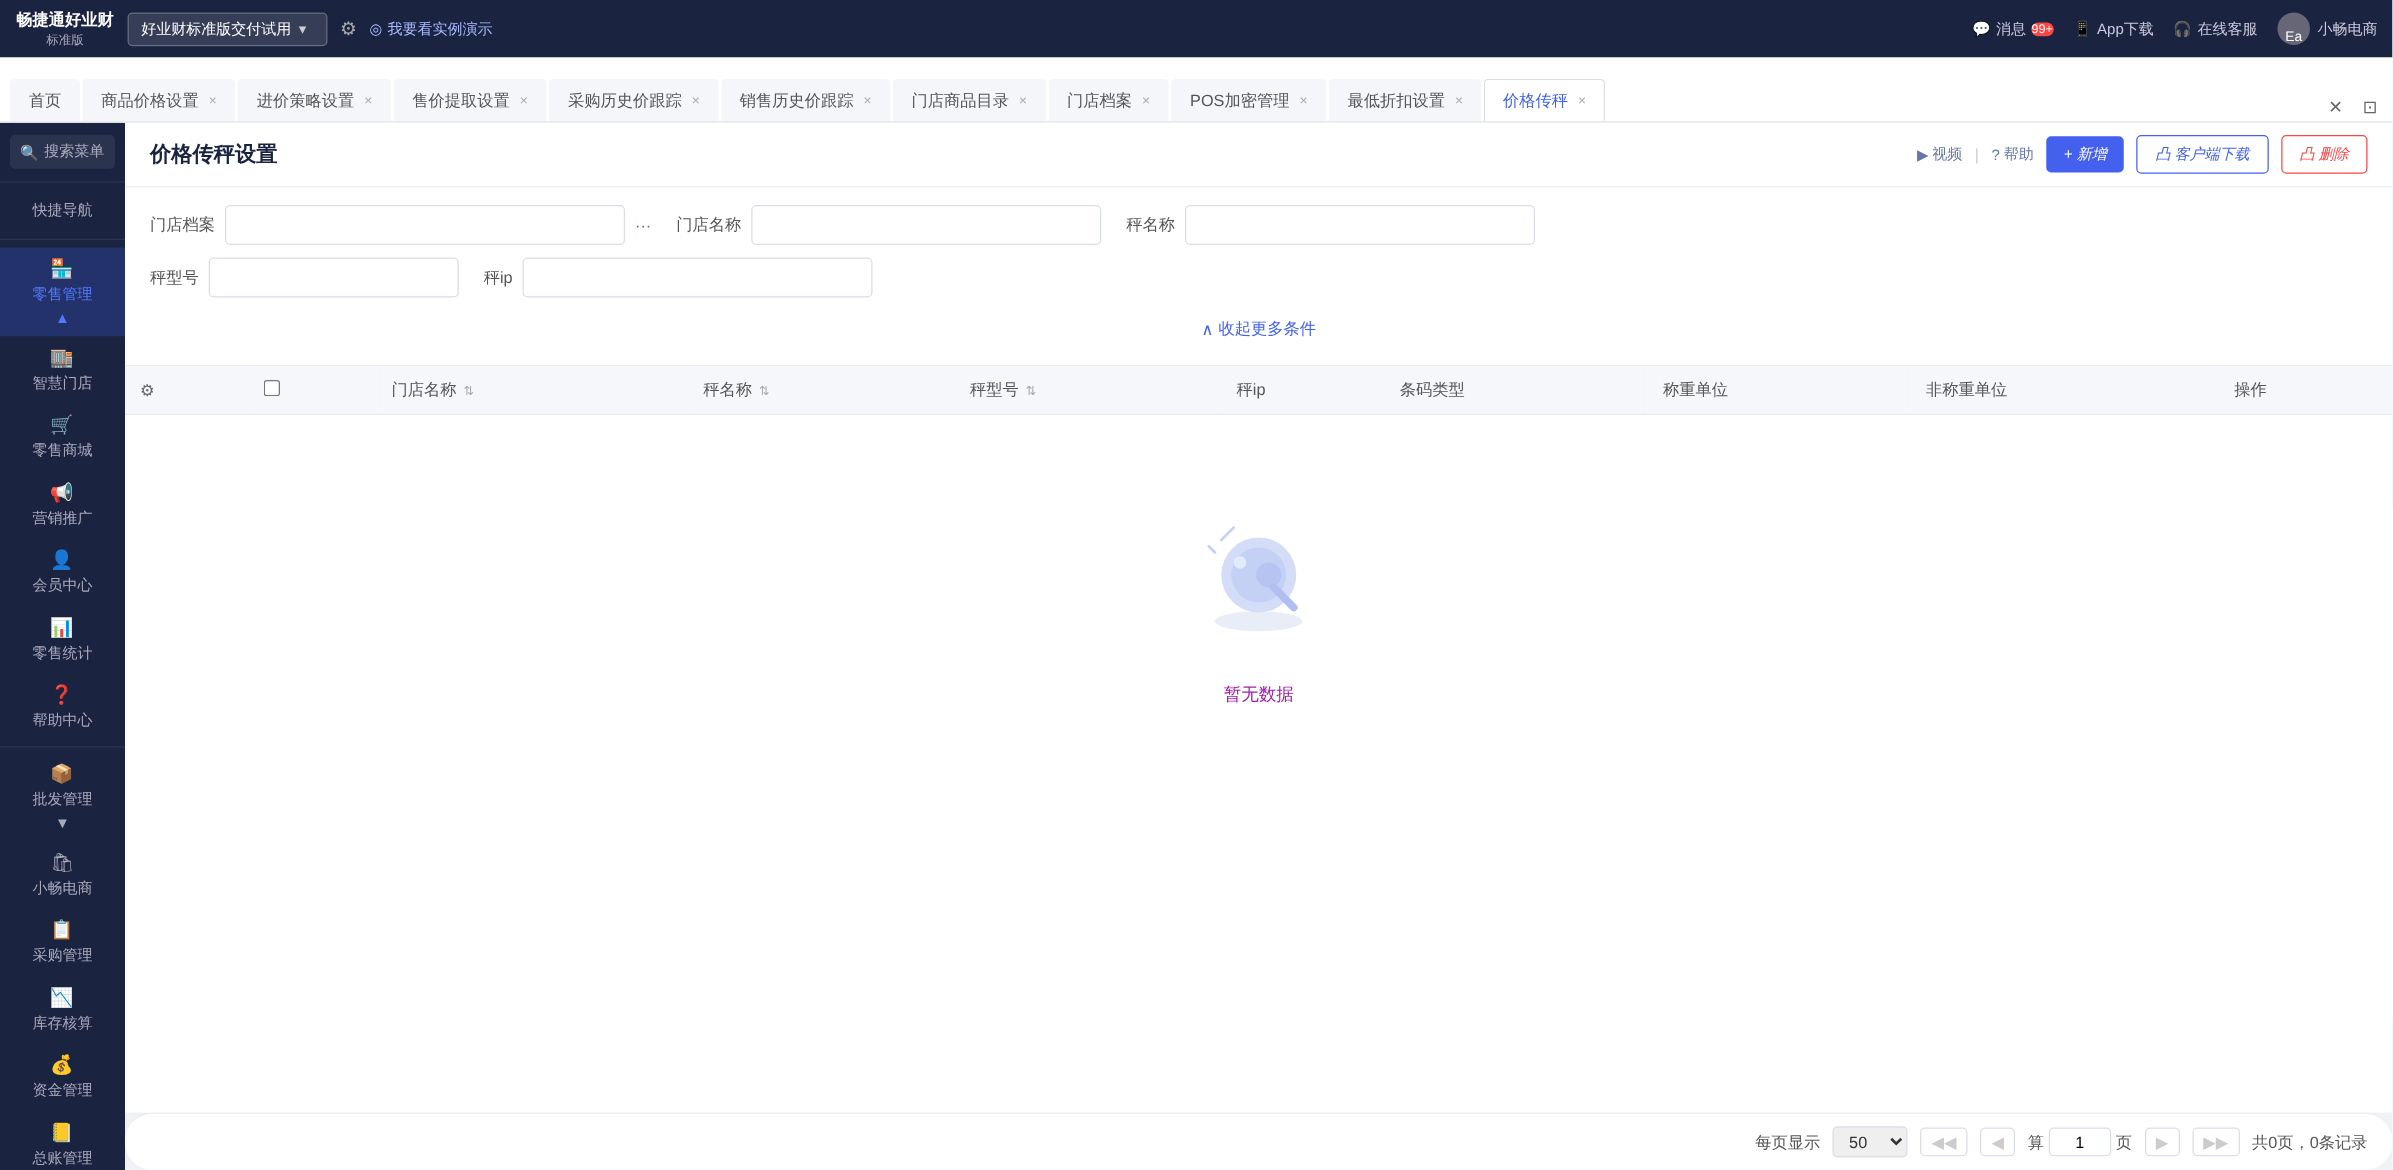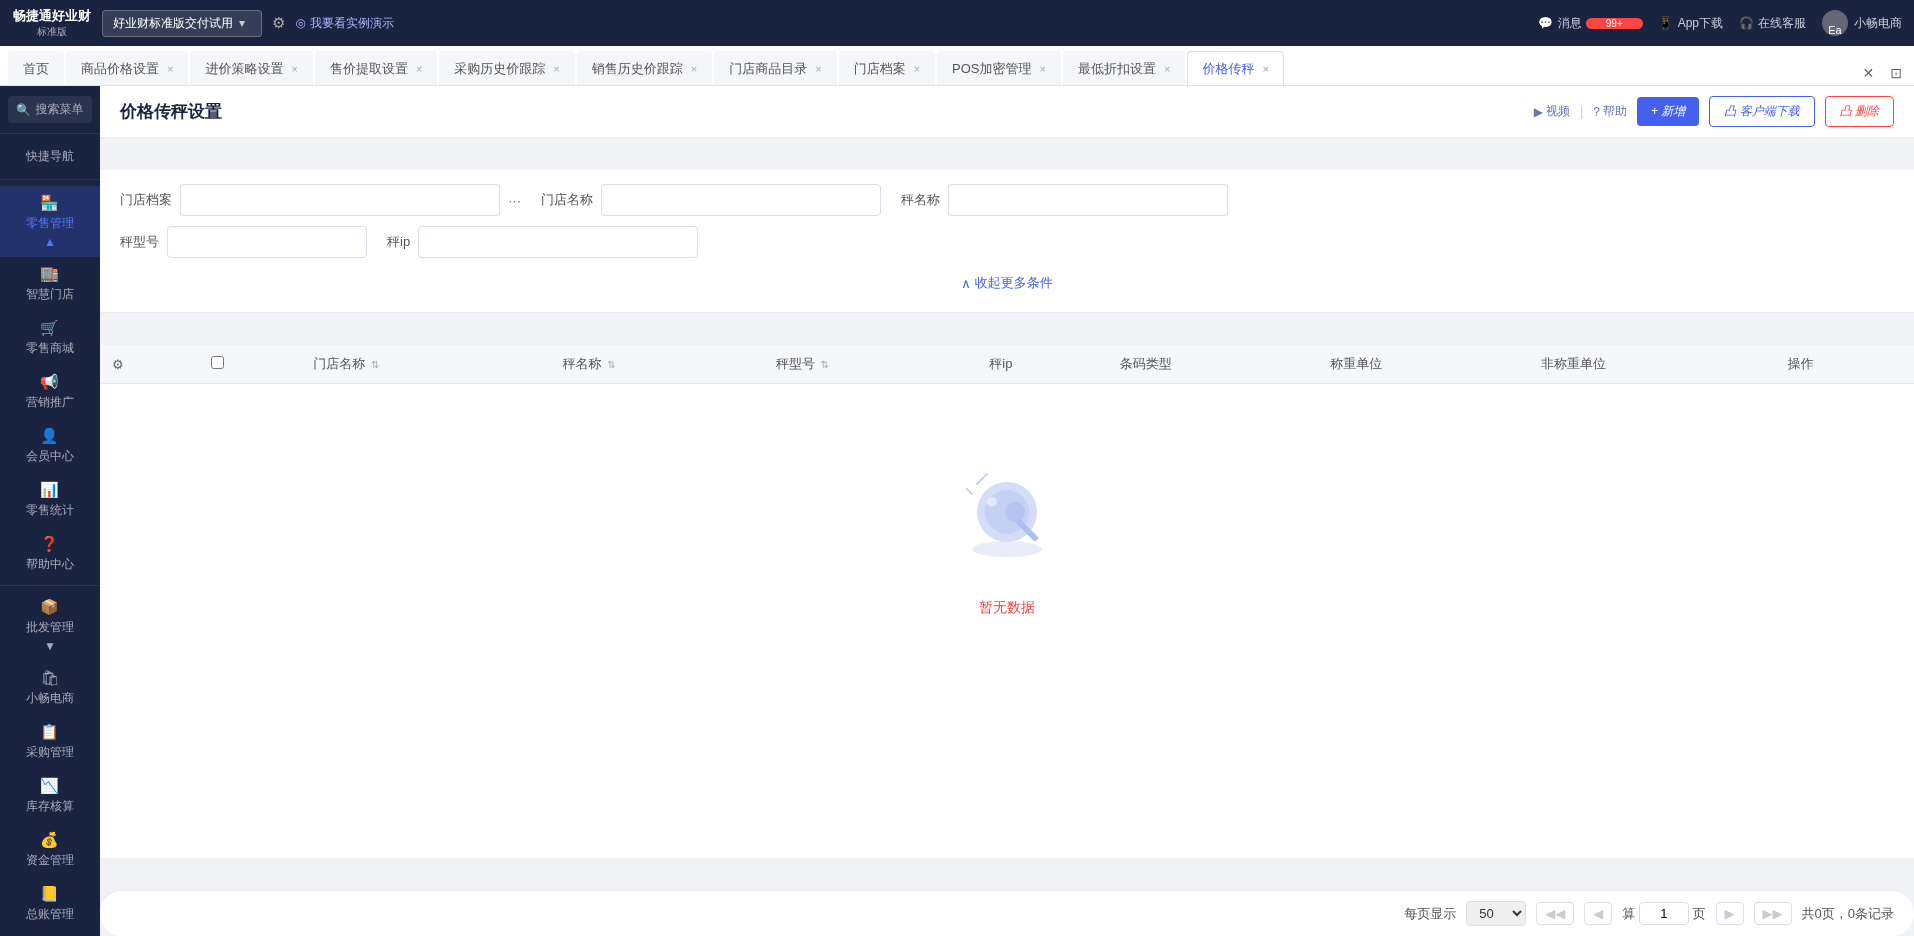--- a/index.html
+++ b/index.html
@@ -9,26 +9,26 @@
     .top-header { height: 46px; background: #1a2340; display: flex; align-items: center; padding: 0 12px; gap: 10px; flex-shrink: 0; }
     .logo-area { display: flex; flex-direction: column; align-items: center; color: #fff; font-size: 11px; min-width: 80px; }
     .logo-title { font-size: 13px; font-weight: bold; color: #fff; }
     .logo-sub { font-size: 10px; color: #aab; }
     .version-selector { background: rgba(255,255,255,0.12); border: 1px solid rgba(255,255,255,0.25); border-radius: 4px; color: #fff; padding: 4px 10px; font-size: 12px; display: flex; align-items: center; gap: 6px; cursor: pointer; min-width: 160px; }
     .version-selector .arrow { color: #ccc; }
     .gear-btn { color: #aaa; cursor: pointer; font-size: 15px; }
     .demo-btn { color: #aabbff; cursor: pointer; font-size: 12px; display: flex; align-items: center; gap: 4px; }
     .header-right { margin-left: auto; display: flex; align-items: center; gap: 16px; }
     .header-btn { color: #ccd; font-size: 12px; display: flex; align-items: center; gap: 4px; cursor: pointer; }
-    .badge { background: #ff4444; color: #fff; border-radius: 10px; font-size: 10px; padding: 0 20px; min-width: 18px; text-align: center; }
+    .badge { background: #ff4444; color: #fff; border-radius: 10px; font-size: 10px; padding: 0 0; min-width: 18px; text-align: center; }
     .user-info { display: flex; align-items: center; gap: 6px; color: #ccd; font-size: 12px; cursor: pointer; }
     .avatar { width: 26px; height: 26px; border-radius: 50%; background: #667; display: flex; align-items: flex-end; justify-content: center; color: #fff; font-size: 11px; }
 
     
-    .tab-bar { height: 40px; background: #fff; border-bottom: 1px solid #e0e4ea; display: flex; align-items: flex-end; padding: 0 8px; flex-shrink: 0; overflow-x: auto; gap: 0; position: relative; }
+    .tab-bar { height: 52px; background: #fff; border-bottom: 1px solid #e0e4ea; display: flex; align-items: flex-end; padding: 0 8px; flex-shrink: 0; overflow-x: auto; gap: 0; position: relative; }
     .tab-bar::-webkit-scrollbar { display: none; }
     .tab-item { height: 34px; padding: 0 14px; display: flex; align-items: center; gap: 6px; font-size: 13px; color: #555; cursor: pointer; border: 1px solid transparent; border-bottom: none; border-radius: 4px 4px 0 0; white-space: nowrap; background: #f5f6fa; margin-right: 2px; }
     .tab-item.active { background: #fff; color: #4361ee; border-color: #dde; font-weight: 500; z-index: 1; }
     .tab-item .close { color: #aaa; font-size: 11px; margin-left: 2px; cursor: pointer; }
     .tab-bar-actions { margin-left: auto; display: flex; align-items: center; gap: 8px; }
     .tab-bar-action-btn { color: #666; cursor: pointer; font-size: 14px; padding: 4px; }
 
     
     .main-layout { display: flex; flex: 1; overflow: hidden; }
 
@@ -38,21 +38,21 @@
     .sidebar-search-btn { width: 100%; background: rgba(255,255,255,0.08); border: none; border-radius: 4px; color: #aab; padding: 5px; font-size: 12px; cursor: pointer; display: flex; align-items: center; justify-content: center; gap: 4px; }
     .sidebar-nav { padding: 8px 0; border-bottom: 1px solid rgba(255,255,255,0.08); }
     .sidebar-nav-btn { width: 100%; text-align: center; color: #aab; font-size: 12px; padding: 6px 0; cursor: pointer; background: none; border: none; }
     .sidebar-section { padding: 6px 0; }
     .sidebar-item { display: flex; flex-direction: column; align-items: center; padding: 8px 4px; cursor: pointer; font-size: 12px; color: #aab; gap: 3px; }
     .sidebar-item.active { background: rgba(67,97,238,0.25); color: #4f79ff; }
     .sidebar-item .icon { font-size: 15px; }
     .sidebar-divider { height: 1px; background: rgba(255,255,255,0.08); margin: 4px 0; }
 
     
-    .content-area { flex: 1; display: flex; flex-direction: column; overflow: hidden; background: #f0f2f5; gap: 32px; }
+    .content-area { flex: 1; display: flex; flex-direction: column; overflow: hidden; background: #f0f2f5; }
 
     
     .page-header { background: #fff; padding: 10px 20px; display: flex; align-items: center; justify-content: space-between; border-bottom: 1px solid #e8eaf0; flex-shrink: 0; }
     .page-title { font-size: 17px; font-weight: 600; color: #1a2340; }
     .page-actions { display: flex; align-items: center; gap: 10px; }
     .page-action-link { color: #6677aa; font-size: 12px; cursor: pointer; display: flex; align-items: center; gap: 3px; }
     .separator { color: #ccc; }
     .btn { border: none; border-radius: 4px; padding: 6px 14px; font-size: 12px; cursor: pointer; display: flex; align-items: center; gap: 5px; font-style: italic; }
     .btn-primary { background: #4361ee; color: #fff; }
     .btn-default { background: #fff; color: #4361ee; border: 1px solid #4361ee; }
@@ -70,21 +70,21 @@
     .filter-input-small { width: 200px; }
     .filter-more-btn { display: flex; align-items: center; gap: 4px; color: #4361ee; font-size: 13px; cursor: pointer; margin: 0 auto; padding: 6px 20px; }
 
     
     .table-wrapper { flex: 1; overflow: auto; background: #fff; }
     .data-table { width: 100%; border-collapse: collapse; }
     .data-table th { background: #f5f7fa; color: #555; font-weight: 500; padding: 10px 12px; text-align: left; border-bottom: 1px solid #e8eaf0; white-space: nowrap; font-size: 13px; }
     .table-settings-icon { color: #666; cursor: pointer; }
     .sort-icon { color: #aaa; font-size: 10px; margin-left: 2px; cursor: pointer; }
     .empty-state { display: flex; flex-direction: column; align-items: center; justify-content: center; padding: 80px 20px; gap: 16px; }
-    .empty-text { color: #ef4444; font-size: 14px; }
+    .empty-text { color: #a21caf; font-size: 14px; }
 
     
     .pagination-bar { background: #fff; border-top: 1px solid #e8eaf0; padding: 10px 20px; display: flex; align-items: center; justify-content: flex-end; gap: 10px; font-size: 13px; flex-shrink: 0; border-radius: 22px; }
     .page-size-label { color: #555; }
     .page-size-select { border: 1px solid #d9dde8; border-radius: 4px; padding: 3px 8px; font-size: 13px; color: #333; }
     .page-nav-btn { border: 1px solid #d9dde8; background: #fff; border-radius: 4px; padding: 3px 8px; cursor: pointer; color: #555; font-size: 13px; }
     .page-nav-btn:disabled { color: #ccc; cursor: not-allowed; }
     .page-info { color: #555; }
     .page-input { border: 1px solid #d9dde8; border-radius: 4px; padding: 3px 8px; width: 50px; text-align: center; font-size: 13px; }
     .total-info { color: #555; }

